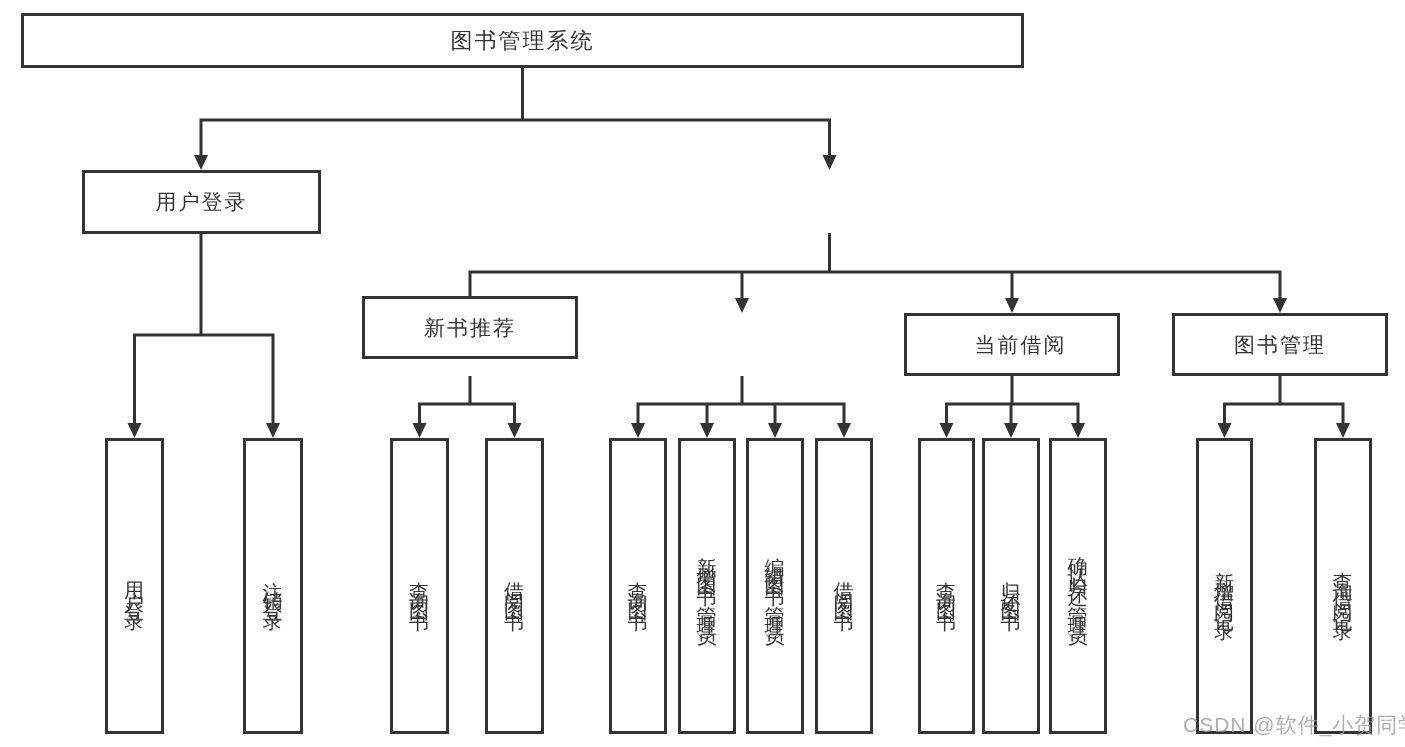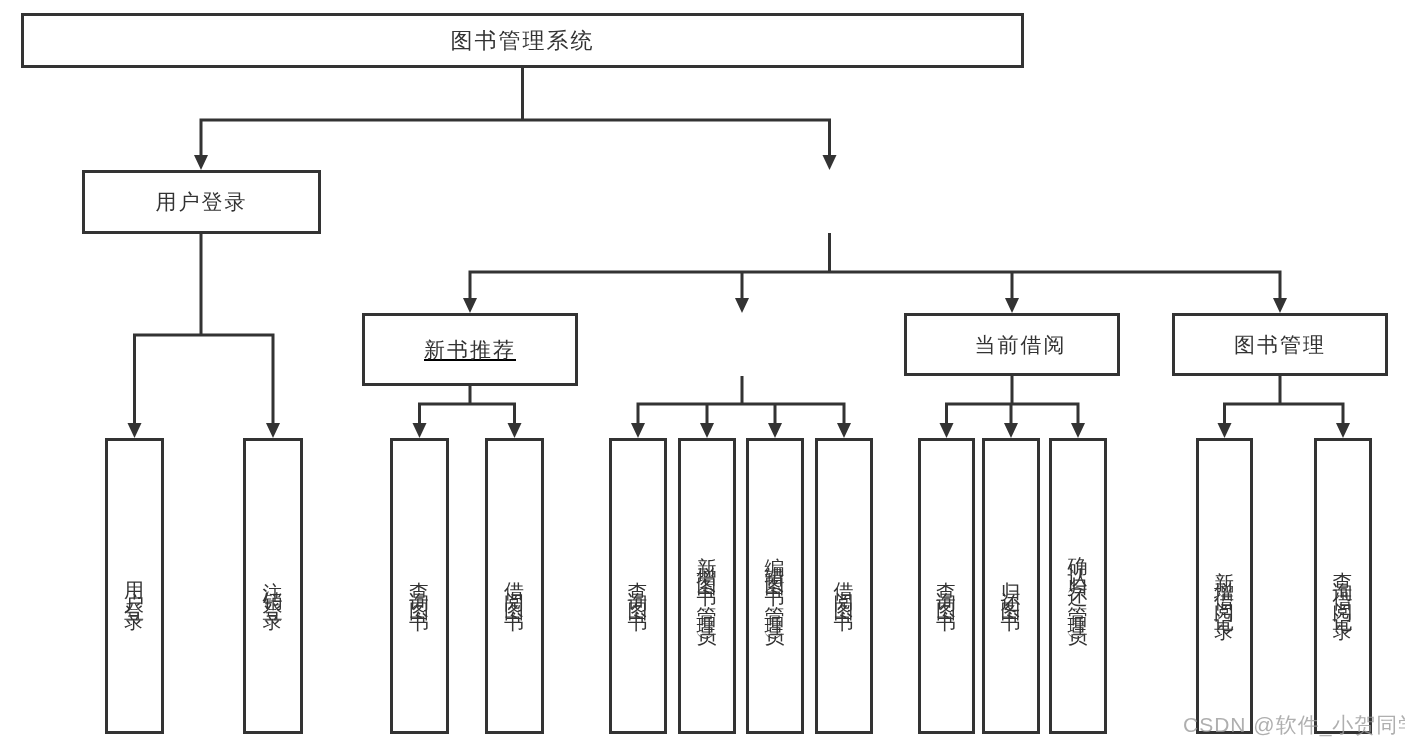--- a/index.html
+++ b/index.html
@@ -100,21 +100,21 @@
   </svg>
 
   <div class="hbox" style="left:21px; top:13px; width:1003px; height:55px;">
     <span class="hlabel" style="font-size:22px;">图书管理系统</span>
   </div>
 
   <div class="hbox" style="left:82px; top:170px; width:239px; height:64px;">
     <span class="hlabel">用户登录</span>
   </div>
 
-  <div class="hbox" style="left:362px; top:313px; width:216px; height:73px;text-decoration:underline;">
+  <div class="hbox" style="left:362px; top:296px; width:216px; height:63px;">
     <span class="hlabel">新书推荐</span>
   </div>
   <div class="hbox" style="left:904px; top:313px; width:216px; height:63px;padding-left:17px;">
     <span class="hlabel">当前借阅</span>
   </div>
   <div class="hbox" style="left:1172px; top:313px; width:216px; height:63px;">
     <span class="hlabel">图书管理</span>
   </div>
 
   <div class="vbox" style="left:105px; width:59px;">

